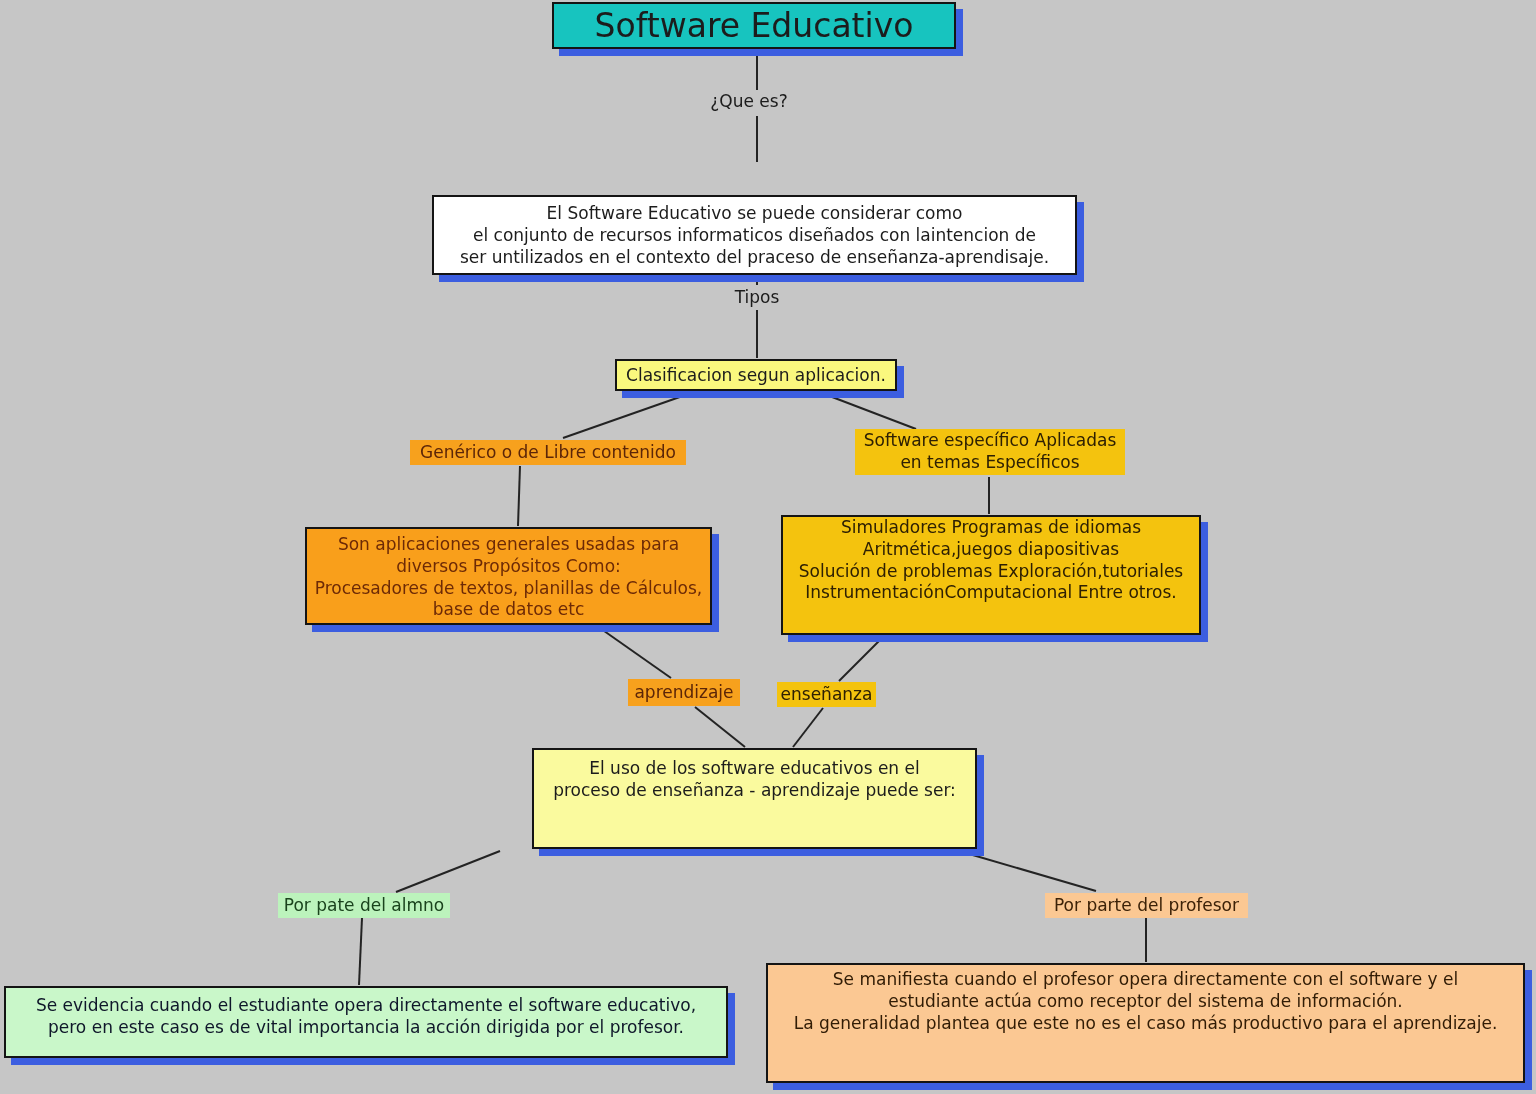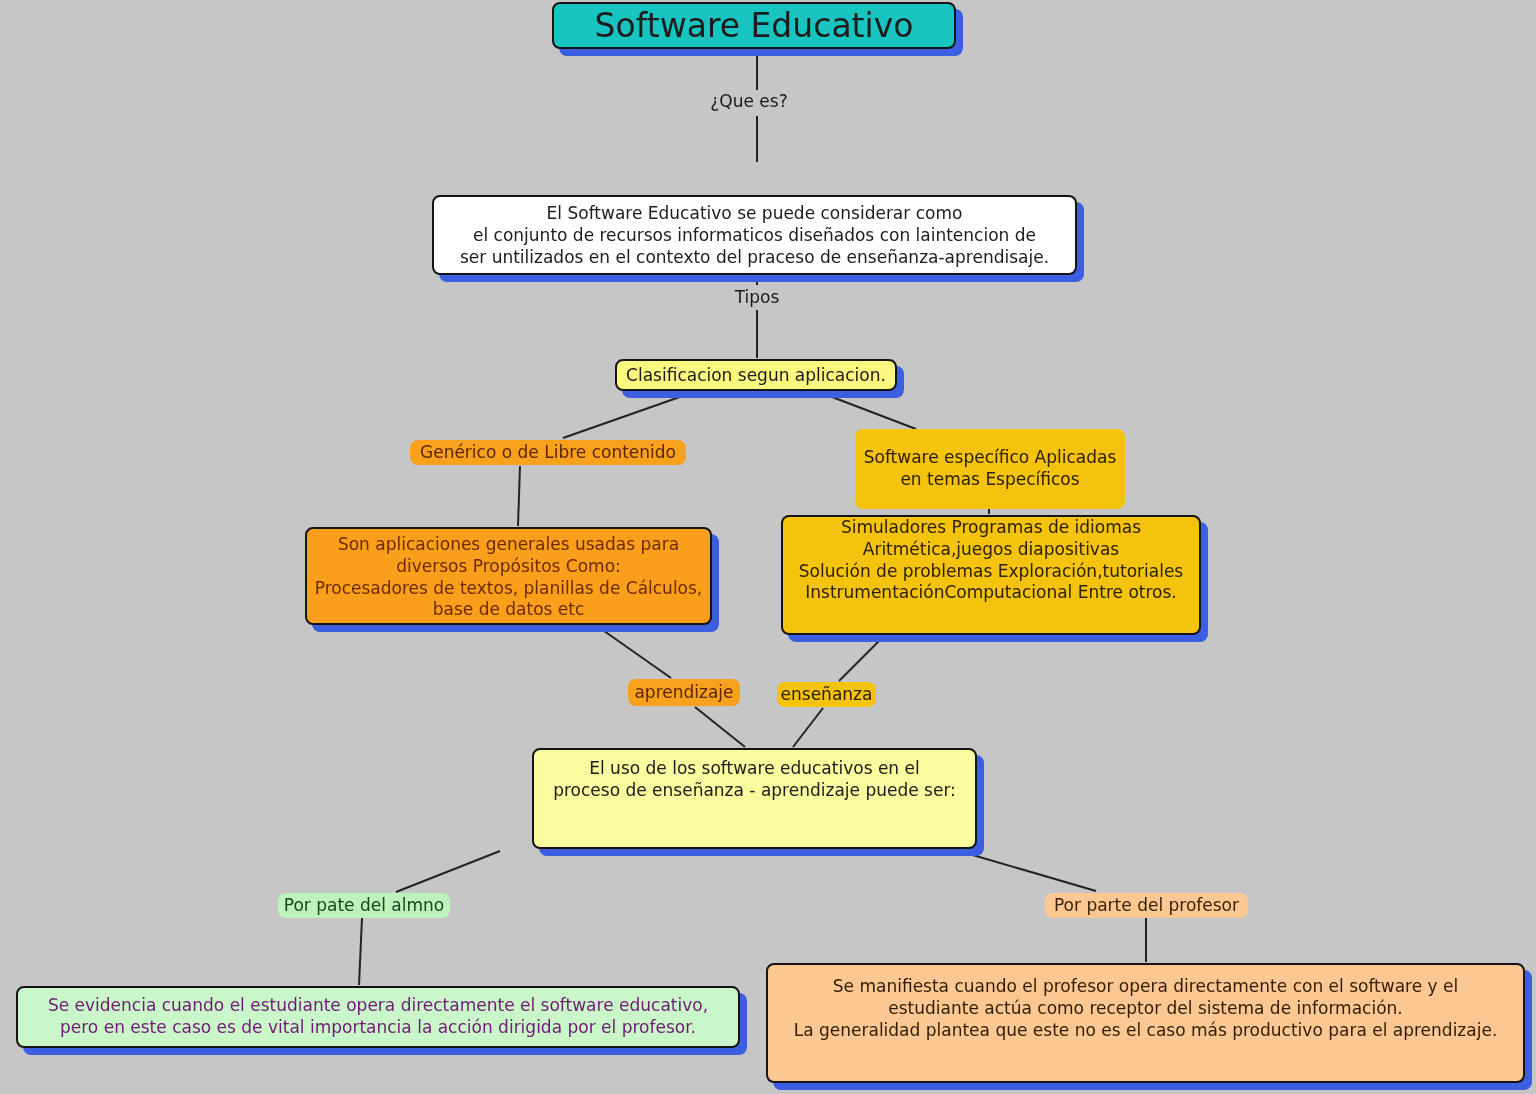--- a/index.html
+++ b/index.html
@@ -14,53 +14,52 @@
   .edges{position:absolute;left:0;top:0;width:1536px;height:1094px;}
   .edges line{stroke:#232323;stroke-width:2;}
   .node{
     position:absolute;
     white-space:pre-line;
     text-align:center;
     font-size:17px;
     line-height:1.28;
     box-sizing:border-box;
     cursor:default;
-    border-radius:8px;
   }
   .boxed{
     border:2px solid #141414;
     box-shadow:7px 7px 0 #3c5ee0;
   }
   
   .n-title{left:552px;top:2px;width:404px;height:47px;background:#17c4bf;
            font-size:33px;line-height:44px;}
   .n-question{left:664px;top:91px;width:170px;background:transparent;}
   .n-definition{left:432px;top:163px;width:645px;height:80px;background:#ffffff;padding-top:6px;margin-top:32px;}
   .n-tipos{left:697px;top:287px;width:120px;background:transparent;}
   .n-clasificacion{left:615px;top:359px;width:282px;height:32px;background:#faf87e;line-height:28px;}
   .n-generico{left:383px;top:440px;width:276px;height:25px;background:#f7a11d;
               line-height:25px;color:#5c2608;margin-left:27px;}
-  .n-especifico{left:855px;top:429px;width:270px;background:#f4c30e;color:#2e2003;padding:18px 0;}
+  .n-especifico{left:855px;top:429px;width:270px;background:#f4c30e;color:#2e2003;padding:1px 0;}
   .n-generico-desc{left:305px;top:527px;width:407px;height:98px;background:#f99f1b;
                    color:#6d2a06;padding-top:5px;}
   .n-especifico-desc{left:781px;top:515px;width:420px;height:120px;background:#f4c30e;
                      color:#2e2003;padding-top:0;}
   .n-aprendizaje{left:628px;top:679px;width:112px;height:27px;background:#f7a11d;
                  line-height:27px;color:#5c2608;}
   .n-ensenanza{left:777px;top:682px;width:99px;height:25px;background:#f4c30e;
                line-height:25px;color:#2e2003;}
   .n-uso{left:532px;top:748px;width:445px;height:101px;background:#fafa9e;padding-top:8px;}
   .n-por-alumno{left:278px;top:893px;width:172px;height:25px;background:#bcf3bc;
                 line-height:25px;color:#1a431d;}
   .n-por-profesor{left:1045px;top:893px;width:203px;height:25px;background:#fbc893;
                   line-height:25px;color:#3c2208;}
-  .n-alumno-desc{left:16px;top:986px;width:724px;height:62px;background:#c9f7c9;
-                 color:#701a75;padding-top:7px;}
+  .n-alumno-desc{left:4px;top:986px;width:724px;height:72px;background:#c9f7c9;
+                 color:#0f172a;padding-top:7px;}
   .n-profesor-desc{left:766px;top:963px;width:759px;height:120px;background:#fbc893;
-                   color:#311c05;padding-top:11px;}
+                   color:#311c05;padding-top:4px;}
 </style>
 </head>
 <body>
 
 <div class="canvas">
 
   <svg class="edges" viewBox="0 0 1536 1094" xmlns="http://www.w3.org/2000/svg">
     <line x1="757" y1="49" x2="757" y2="90"></line>
     <line x1="757" y1="116" x2="757" y2="162"></line>
     <line x1="757" y1="244" x2="757" y2="285"></line>

